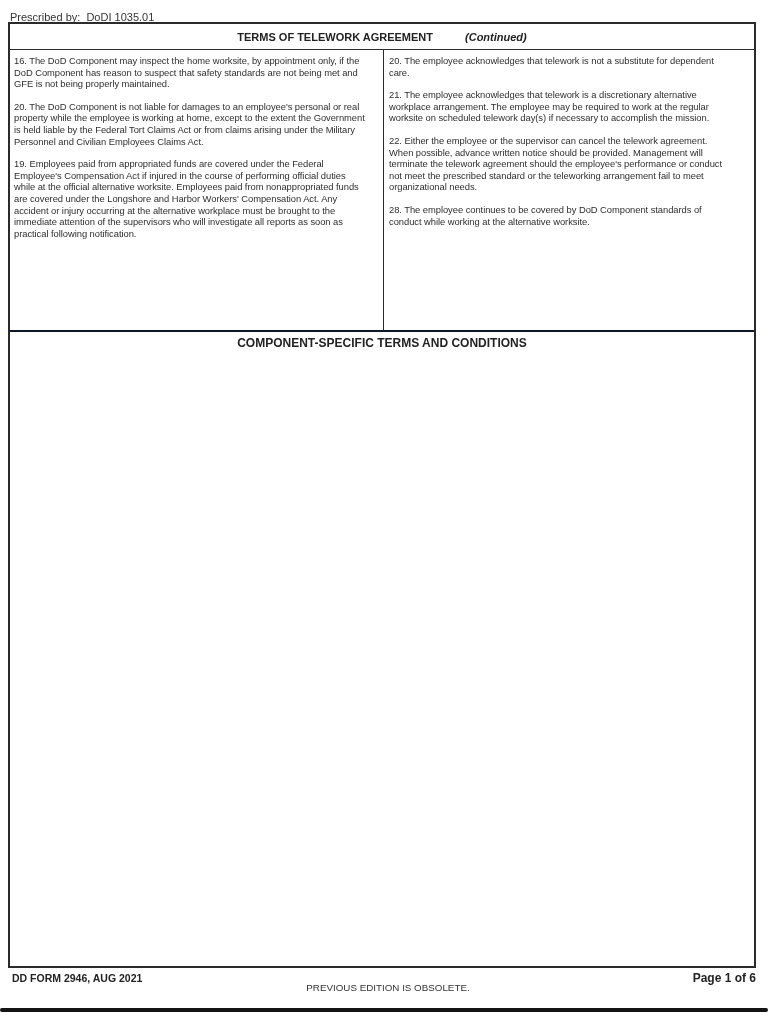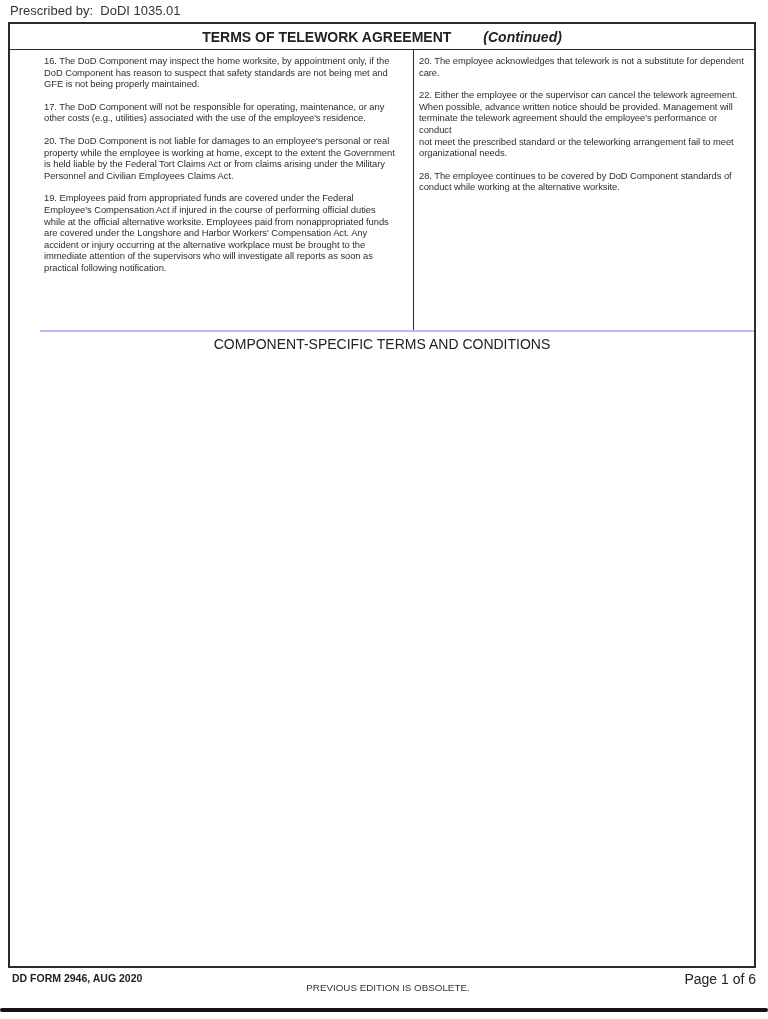--- a/index.html
+++ b/index.html
@@ -5,43 +5,42 @@
   * { box-sizing: border-box; }
   html, body { margin: 0; padding: 0; }
   body {
     width: 768px; height: 1019px;
     position: relative;
     background: #ffffff;
     font-family: "Liberation Sans", sans-serif;
     color: #2e2e2e;
   }
   .prescribed {
-    position: absolute; left: 10px; top: 3px;
-    font-size: 13px; color: #333;
+    position: absolute; left: 10px; top: 11px;
+    font-size: 11px; color: #333;
     white-space: pre;
   }
   .form-table {
     position: absolute; left: 8px; top: 22px;
     width: 748px; height: 946px;
     border: 2px solid #2b2b2b;
     display: flex; flex-direction: column;
     background: #fff;
   }
   .title-row {
     height: 26px; flex: 0 0 26px;
     border-bottom: 1.5px solid #2b2b2b;
     display: flex; align-items: center; justify-content: center;
-    font-size: 14px; font-weight: bold; color: #222; gap: 12px;
+    font-size: 11px; font-weight: bold; color: #222; gap: 12px;
   }
   .title-row .subtitle { font-style: italic; margin-left: 20px; }
   .columns-row {
     flex: 0 0 282px;
     display: flex;
-    border-bottom: 2px solid #c4b5fd;
-    margin-left: 30px;
+    border-bottom: 2px solid #0f172a;
   }
   .col-left {
     width: 374px; flex: 0 0 374px;
     border-right: 1.5px solid #2b2b2b;
     padding: 5px 5px 0 4px;
     overflow: hidden;
   }
   .col-right {
     flex: 1;
     padding: 5px 5px 16px 5px;
@@ -53,29 +52,29 @@
     white-space: pre-line;
     margin: 0 0 11px 0;
     color: #2e2e2e;
   }
   .component-row {
     flex: 1;
     padding-top: 4px;
     text-align: center;
   }
   .component-title {
-    font-size: 14px; font-weight: normal; color: #222;
+    font-size: 12px; font-weight: bold; color: #222;
   }
   .footer-form-id {
     position: absolute; left: 12px; top: 972px;
     font-size: 10.5px; font-weight: bold; color: #222;
   }
   .footer-page {
     position: absolute; right: 12px; top: 971px;
-    font-size: 14px; font-weight: normal; color: #222;
+    font-size: 12px; font-weight: bold; color: #222;
   }
   .footer-note {
     position: absolute; left: 8px; right: 0; top: 982px;
     text-align: center;
     font-size: 9.8px; color: #333;
   }
   .scan-bar {
     position: absolute; left: 0px; right: 0px; top: 1008px;
     height: 4px; background: #141414;
     border-radius: 2px;
@@ -91,50 +90,51 @@
   <div class="title-row">
     <span>TERMS OF TELEWORK AGREEMENT</span>
     <span class="subtitle">(Continued)</span>
   </div>
 
   <div class="columns-row">
     <div class="col-left">
       <p class="para">16. The DoD Component may inspect the home worksite, by appointment only, if the
 DoD Component has reason to suspect that safety standards are not being met and
 GFE is not being properly maintained.</p>
-      <p class="para">17. The DoD Component will not be responsible for operating, maintenance, or any
-other costs (e.g., utilities) associated with the use of the employee's residence.</p>
       <p class="para">20. The DoD Component is not liable for damages to an employee's personal or real
 property while the employee is working at home, except to the extent the Government
 is held liable by the Federal Tort Claims Act or from claims arising under the Military
 Personnel and Civilian Employees Claims Act.</p>
       <p class="para">19. Employees paid from appropriated funds are covered under the Federal
 Employee's Compensation Act if injured in the course of performing official duties
 while at the official alternative worksite. Employees paid from nonappropriated funds
 are covered under the Longshore and Harbor Workers' Compensation Act. Any
 accident or injury occurring at the alternative workplace must be brought to the
 immediate attention of the supervisors who will investigate all reports as soon as
 practical following notification.</p>
     </div>
     <div class="col-right">
       <p class="para">20. The employee acknowledges that telework is not a substitute for dependent
 care.</p>
+      <p class="para">21. The employee acknowledges that telework is a discretionary alternative
+workplace arrangement. The employee may be required to work at the regular
+worksite on scheduled telework day(s) if necessary to accomplish the mission.</p>
       <p class="para">22. Either the employee or the supervisor can cancel the telework agreement.
 When possible, advance written notice should be provided. Management will
 terminate the telework agreement should the employee's performance or conduct
 not meet the prescribed standard or the teleworking arrangement fail to meet
 organizational needs.</p>
       <p class="para">28. The employee continues to be covered by DoD Component standards of
 conduct while working at the alternative worksite.</p>
     </div>
   </div>
 
   <div class="component-row">
     <div class="component-title">COMPONENT-SPECIFIC TERMS AND CONDITIONS</div>
   </div>
 
 </div>
 
-<div class="footer-form-id">DD FORM 2946, AUG 2020</div>
+<div class="footer-form-id">DD FORM 2946, AUG 2021</div>
 <div class="footer-page">Page 1 of 6</div>
 <div class="footer-note">PREVIOUS EDITION IS OBSOLETE.</div>
 
 <div class="scan-bar"></div>
 
 </body></html>

